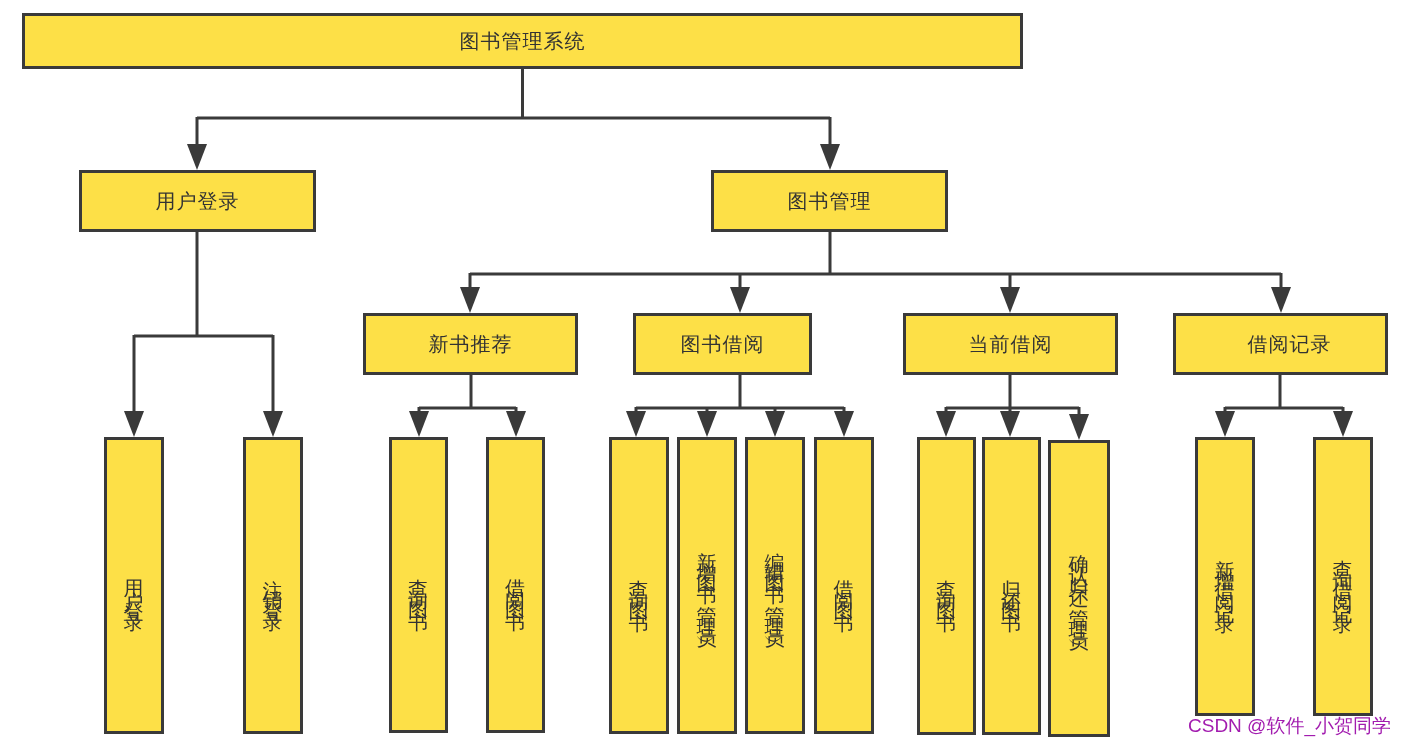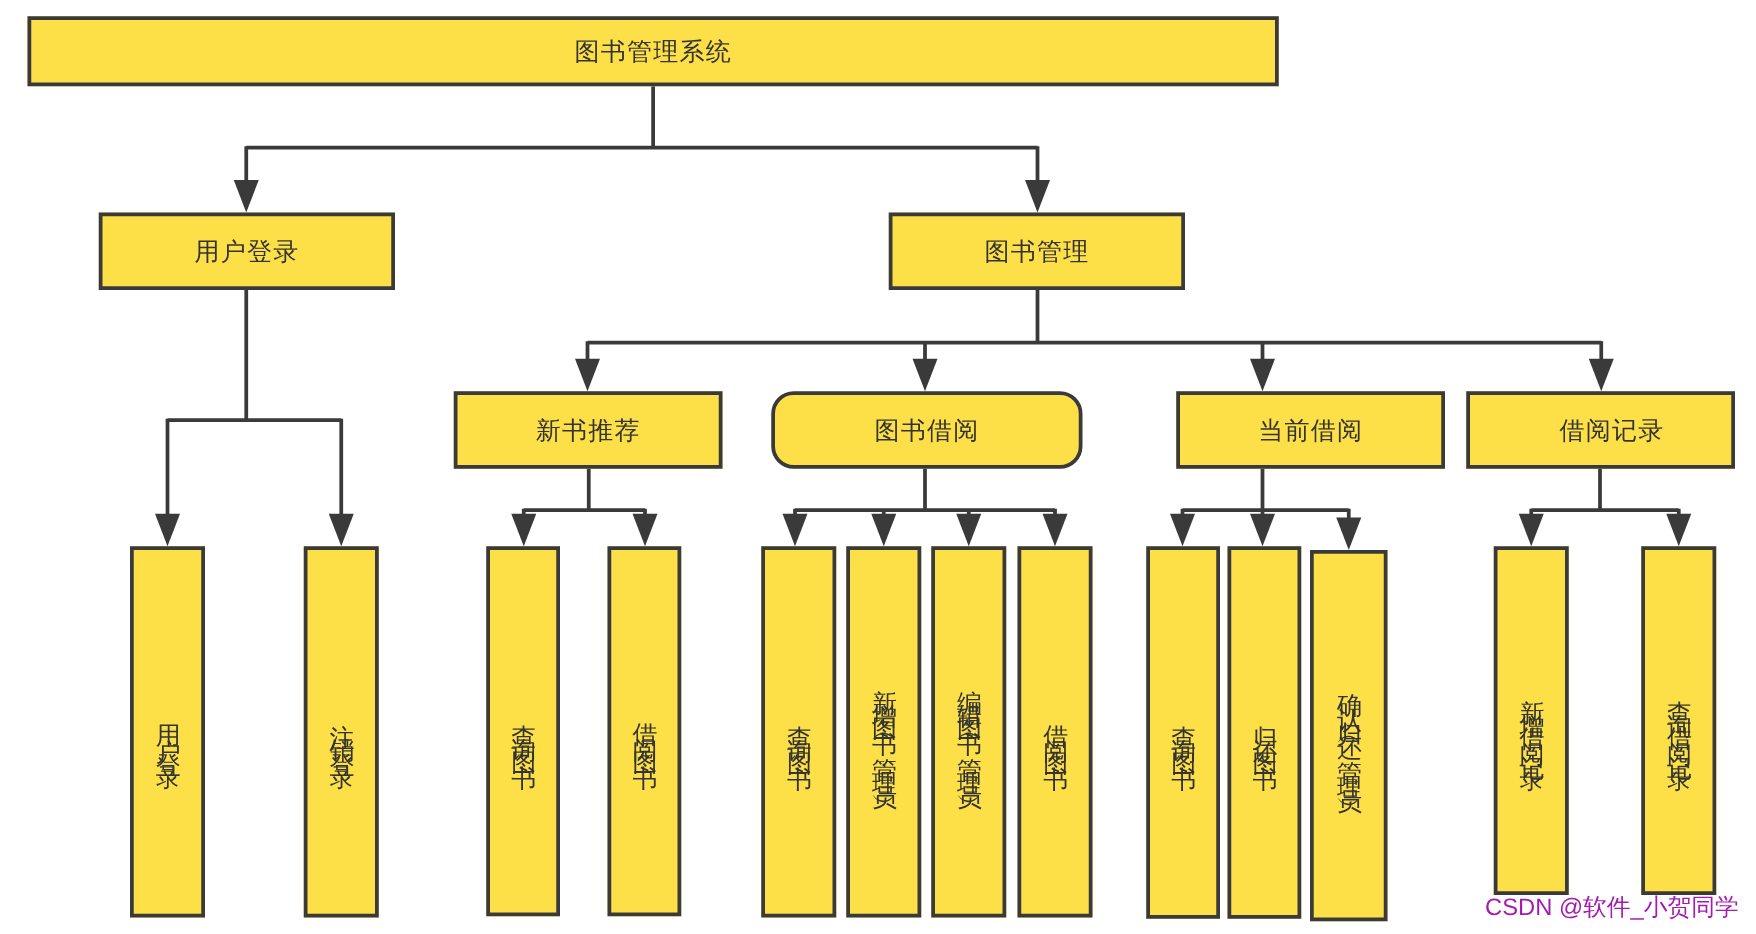--- a/index.html
+++ b/index.html
@@ -41,22 +41,22 @@
     font-size:19px;
     color:#a21caf;
     white-space:nowrap;
     z-index:2;
   }
   
   #node-root{left:22px;top:13px;width:1001px;height:56px;}
   #node-user-login{left:79px;top:170px;width:237px;height:62px;}
   #node-book-mgmt{left:711px;top:170px;width:237px;height:62px;}
   #node-new-book{left:363px;top:313px;width:215px;height:62px;text-align:center;}
-  #node-book-borrow{left:617px;top:313px;width:249px;height:62px;border-radius:18px;}
-  #node-current-borrow{left:903px;top:313px;width:215px;height:62px;margin-left:38px;}
+  #node-book-borrow{left:633px;top:313px;width:179px;height:62px;}
+  #node-current-borrow{left:903px;top:313px;width:215px;height:62px;}
   #node-borrow-record{left:1173px;top:313px;width:215px;height:62px;padding-left:18px;}
   #leaf-u1{left:104px;top:437px;width:60px;height:297px;}
   #leaf-u2{left:243px;top:437px;width:60px;height:297px;}
   #leaf-n1{left:389px;top:437px;width:59px;height:296px;}
   #leaf-n2{left:486px;top:437px;width:59px;height:296px;}
   #leaf-b1{left:609px;top:437px;width:60px;height:297px;}
   #leaf-b2{left:677px;top:437px;width:60px;height:297px;}
   #leaf-b3{left:745px;top:437px;width:60px;height:297px;}
   #leaf-b4{left:814px;top:437px;width:60px;height:297px;}
   #leaf-c1{left:917px;top:437px;width:59px;height:298px;}

